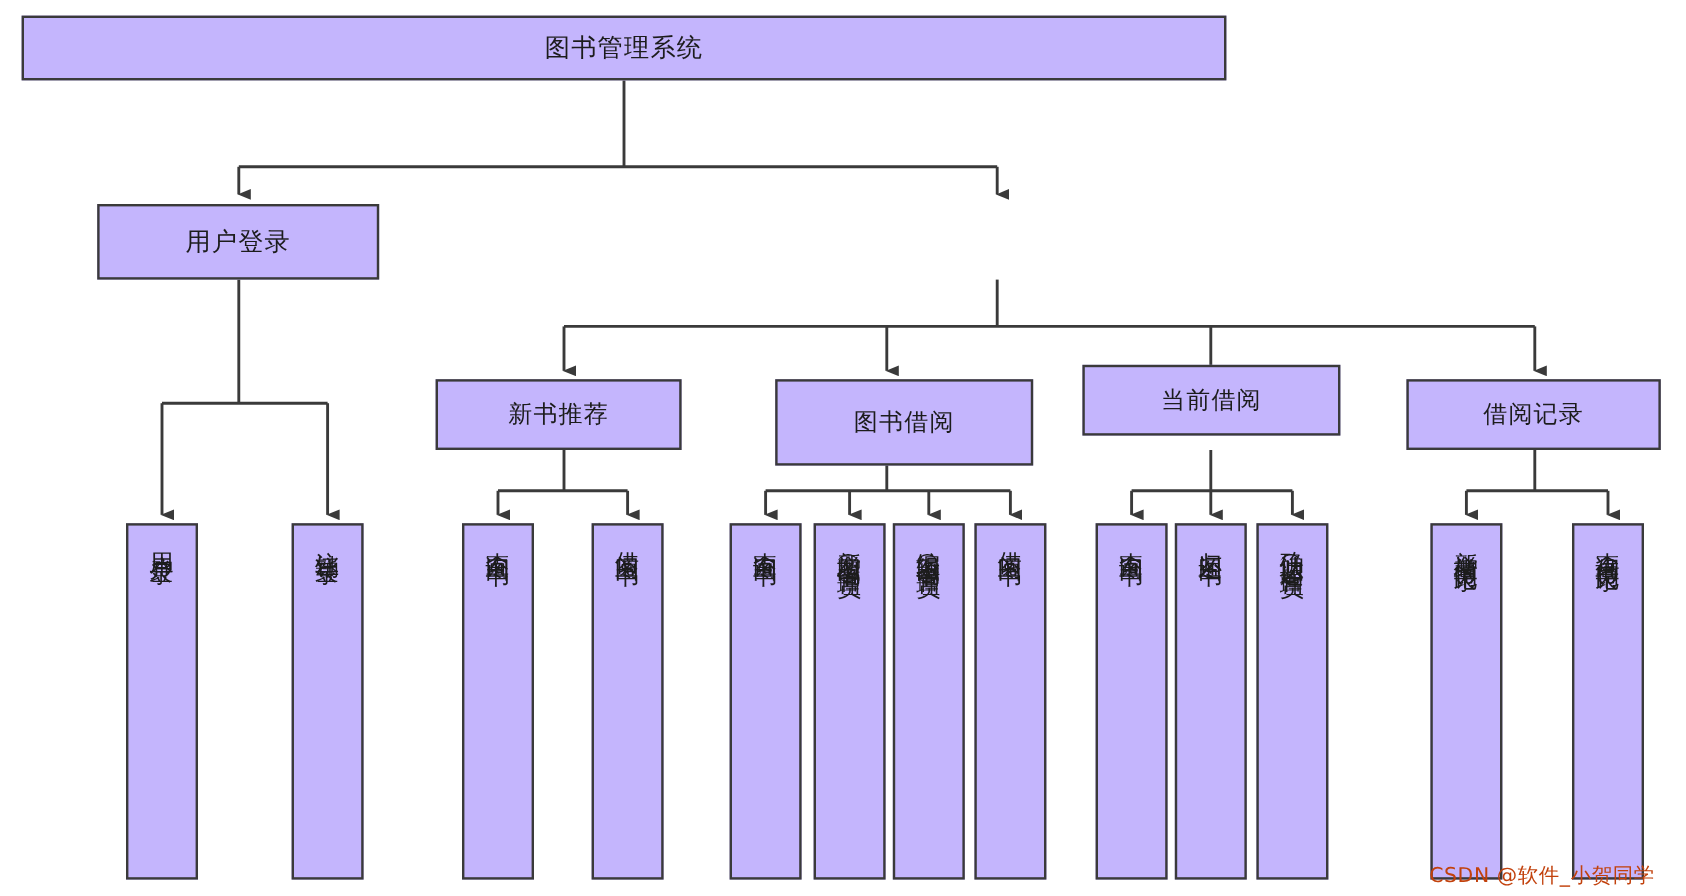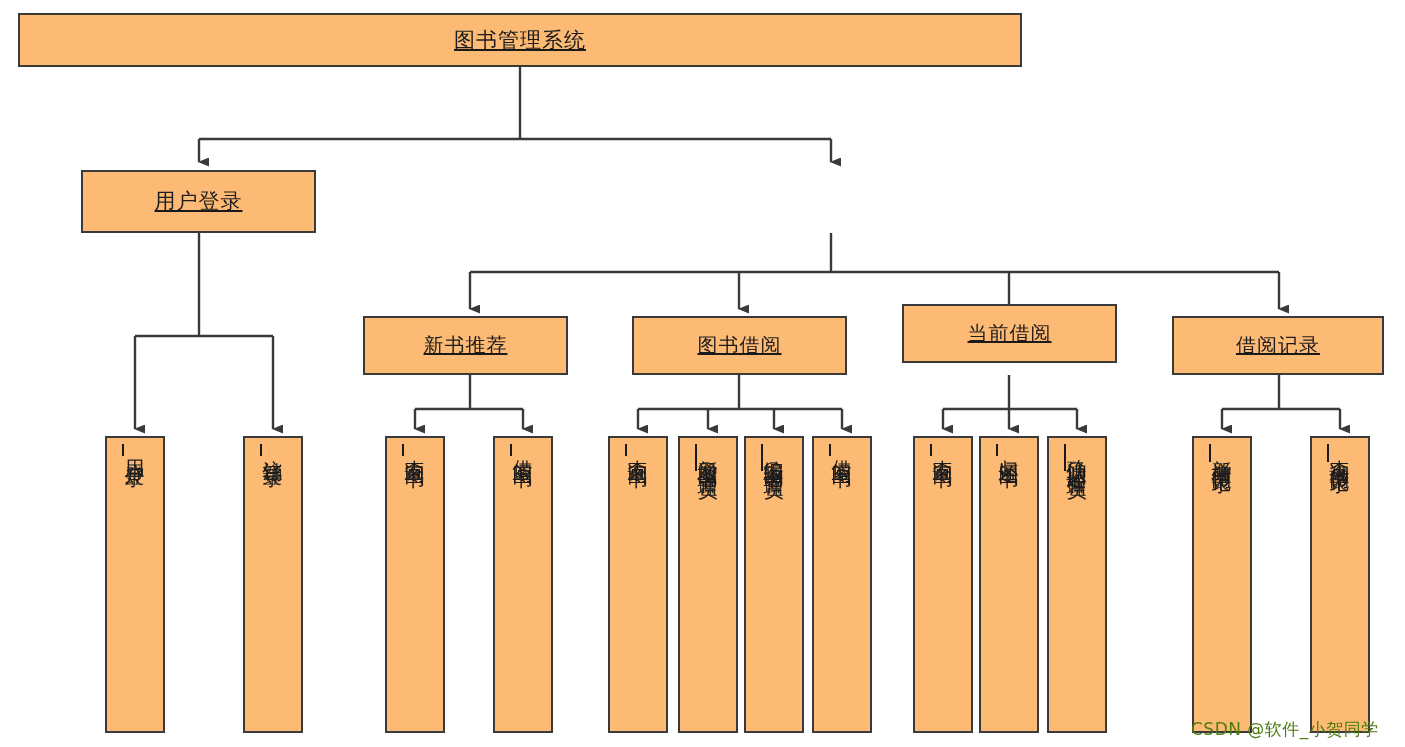--- a/index.html
+++ b/index.html
@@ -23,27 +23,26 @@
     position: absolute;
     left: 0;
     top: 0;
     width: 1405px;
     height: 747px;
     pointer-events: none;
   }
   .node {
     position: absolute;
     box-sizing: border-box;
-    background: #fdba74;
+    background: #c4b5fd;
     border: 2px solid #3a3a3a;
     display: flex;
     align-items: center;
     justify-content: center;
     overflow: hidden;
-    text-decoration: underline;
   }
   .node .label {
     display: block;
     text-align: center;
     letter-spacing: 1px;
     color: #1c1c1c;
     line-height: 1.16;
   }
   .node.root .label { font-size: 21px; }
   .node.branch .label { font-size: 21px; }
@@ -57,21 +56,21 @@
     writing-mode: vertical-rl;
     text-orientation: upright;
     font-size: 20px;
     letter-spacing: 3px;
     line-height: 1;
     white-space: nowrap;
   }
   .watermark {
     position: absolute;
     font-size: 17px;
-    color: #4d7c0f;
+    color: #c2410c;
     white-space: nowrap;
     letter-spacing: 0.5px;
   }
 </style>
 </head>
 <body>
 
 <div id="canvas">
 
   <svg class="wires" viewBox="0 0 1405 747">
@@ -129,21 +128,21 @@
     <span class="label">图书管理系统</span>
   </div>
 
   <div class="node branch" style="left:81px; top:170px; width:235px; height:63px;">
     <span class="label">用户登录</span>
   </div>
 
   <div class="node sub" style="left:363px; top:316px; width:205px; height:59px;">
     <span class="label">新书推荐</span>
   </div>
-  <div class="node sub" style="left:632px; top:316px; width:215px; height:59px;">
+  <div class="node sub" style="left:646px; top:316px; width:215px; height:72px;">
     <span class="label">图书借阅</span>
   </div>
   <div class="node sub" style="left:902px; top:304px; width:215px; height:59px;">
     <span class="label">当前借阅</span>
   </div>
   <div class="node sub" style="left:1172px; top:316px; width:212px; height:59px;">
     <span class="label">借阅记录</span>
   </div>
 
   <div class="node leaf" style="left:105px; top:436px; width:60px; height:297px;">

